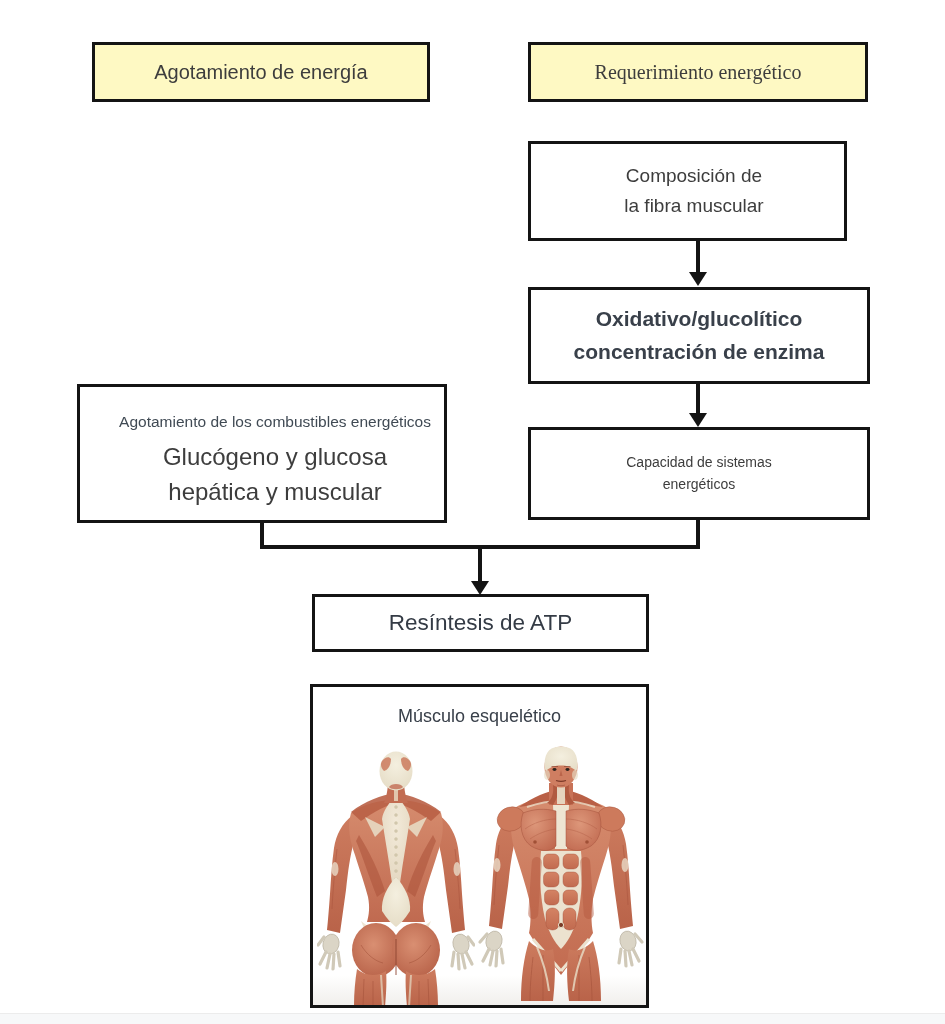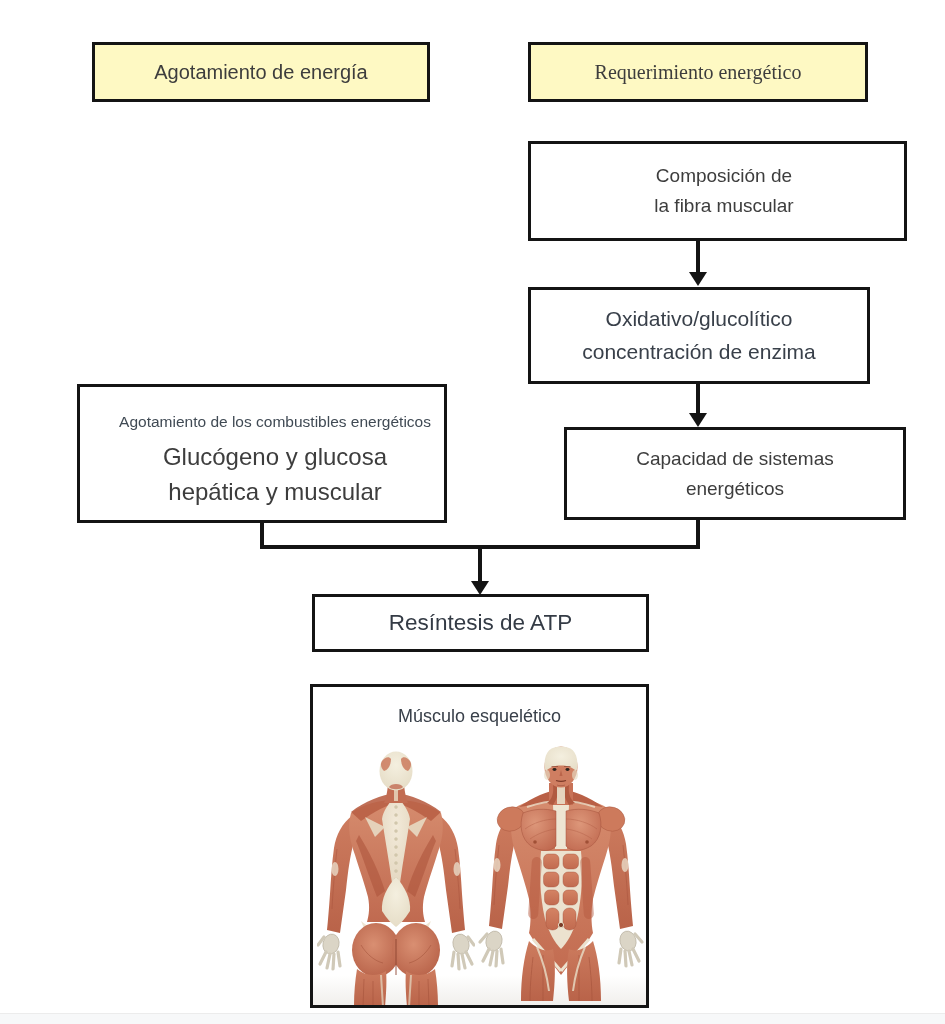--- a/index.html
+++ b/index.html
@@ -12,23 +12,23 @@
     border:3px solid #141414;display:flex;flex-direction:column;
     align-items:center;justify-content:center;text-align:center;
   }
   .box.gray{background:#fef9c3;}
   .multiline{white-space:pre-line;}
   .lbl{display:block;}
 
   
   .b-depletion{left:92px;top:42px;width:338px;height:60px;font-size:20px;}
   .b-requirement{left:528px;top:42px;width:340px;height:60px;font-size:20px;font-family:Liberation Serif, serif;}
-  .b-fiber{left:528px;top:141px;width:379px;height:100px;font-size:19px;line-height:1.58;padding-left:13px;}
-  .b-enzyme{left:528px;top:287px;width:342px;height:97px;font-size:21px;line-height:1.55;color:#39404a;}
-  .b-capacity{left:528px;top:427px;width:342px;height:93px;font-size:19px;line-height:1.55;margin-left:36px;}
+  .b-fiber{left:528px;top:141px;width:319px;height:100px;font-size:19px;line-height:1.58;padding-left:13px;}
+  .b-enzyme{left:528px;top:287px;width:342px;height:97px;font-size:21px;line-height:1.55;color:#39404a;font-weight:bold;}
+  .b-capacity{left:528px;top:427px;width:342px;height:93px;font-size:14px;line-height:1.55;}
   .b-fuel{left:77px;top:384px;width:370px;height:139px;justify-content:flex-start;padding-top:26px;padding-left:26px;}
   .b-fuel .subtitle{font-size:15.5px;color:#404a54;margin-bottom:9px;}
   .b-fuel .main{font-size:24px;line-height:1.45;}
   .b-atp{left:312px;top:594px;width:337px;height:58px;font-size:22.5px;color:#343b45;}
   .b-muscle{left:310px;top:684px;width:339px;height:324px;justify-content:flex-start;overflow:hidden;}
   .b-muscle .title{font-size:18px;color:#39404a;margin-top:19px;}
 
   
   .varrow{position:absolute;}
   .varrow .stem{position:absolute;left:50%;top:0;transform:translateX(-50%);width:4px;background:#141414;}

